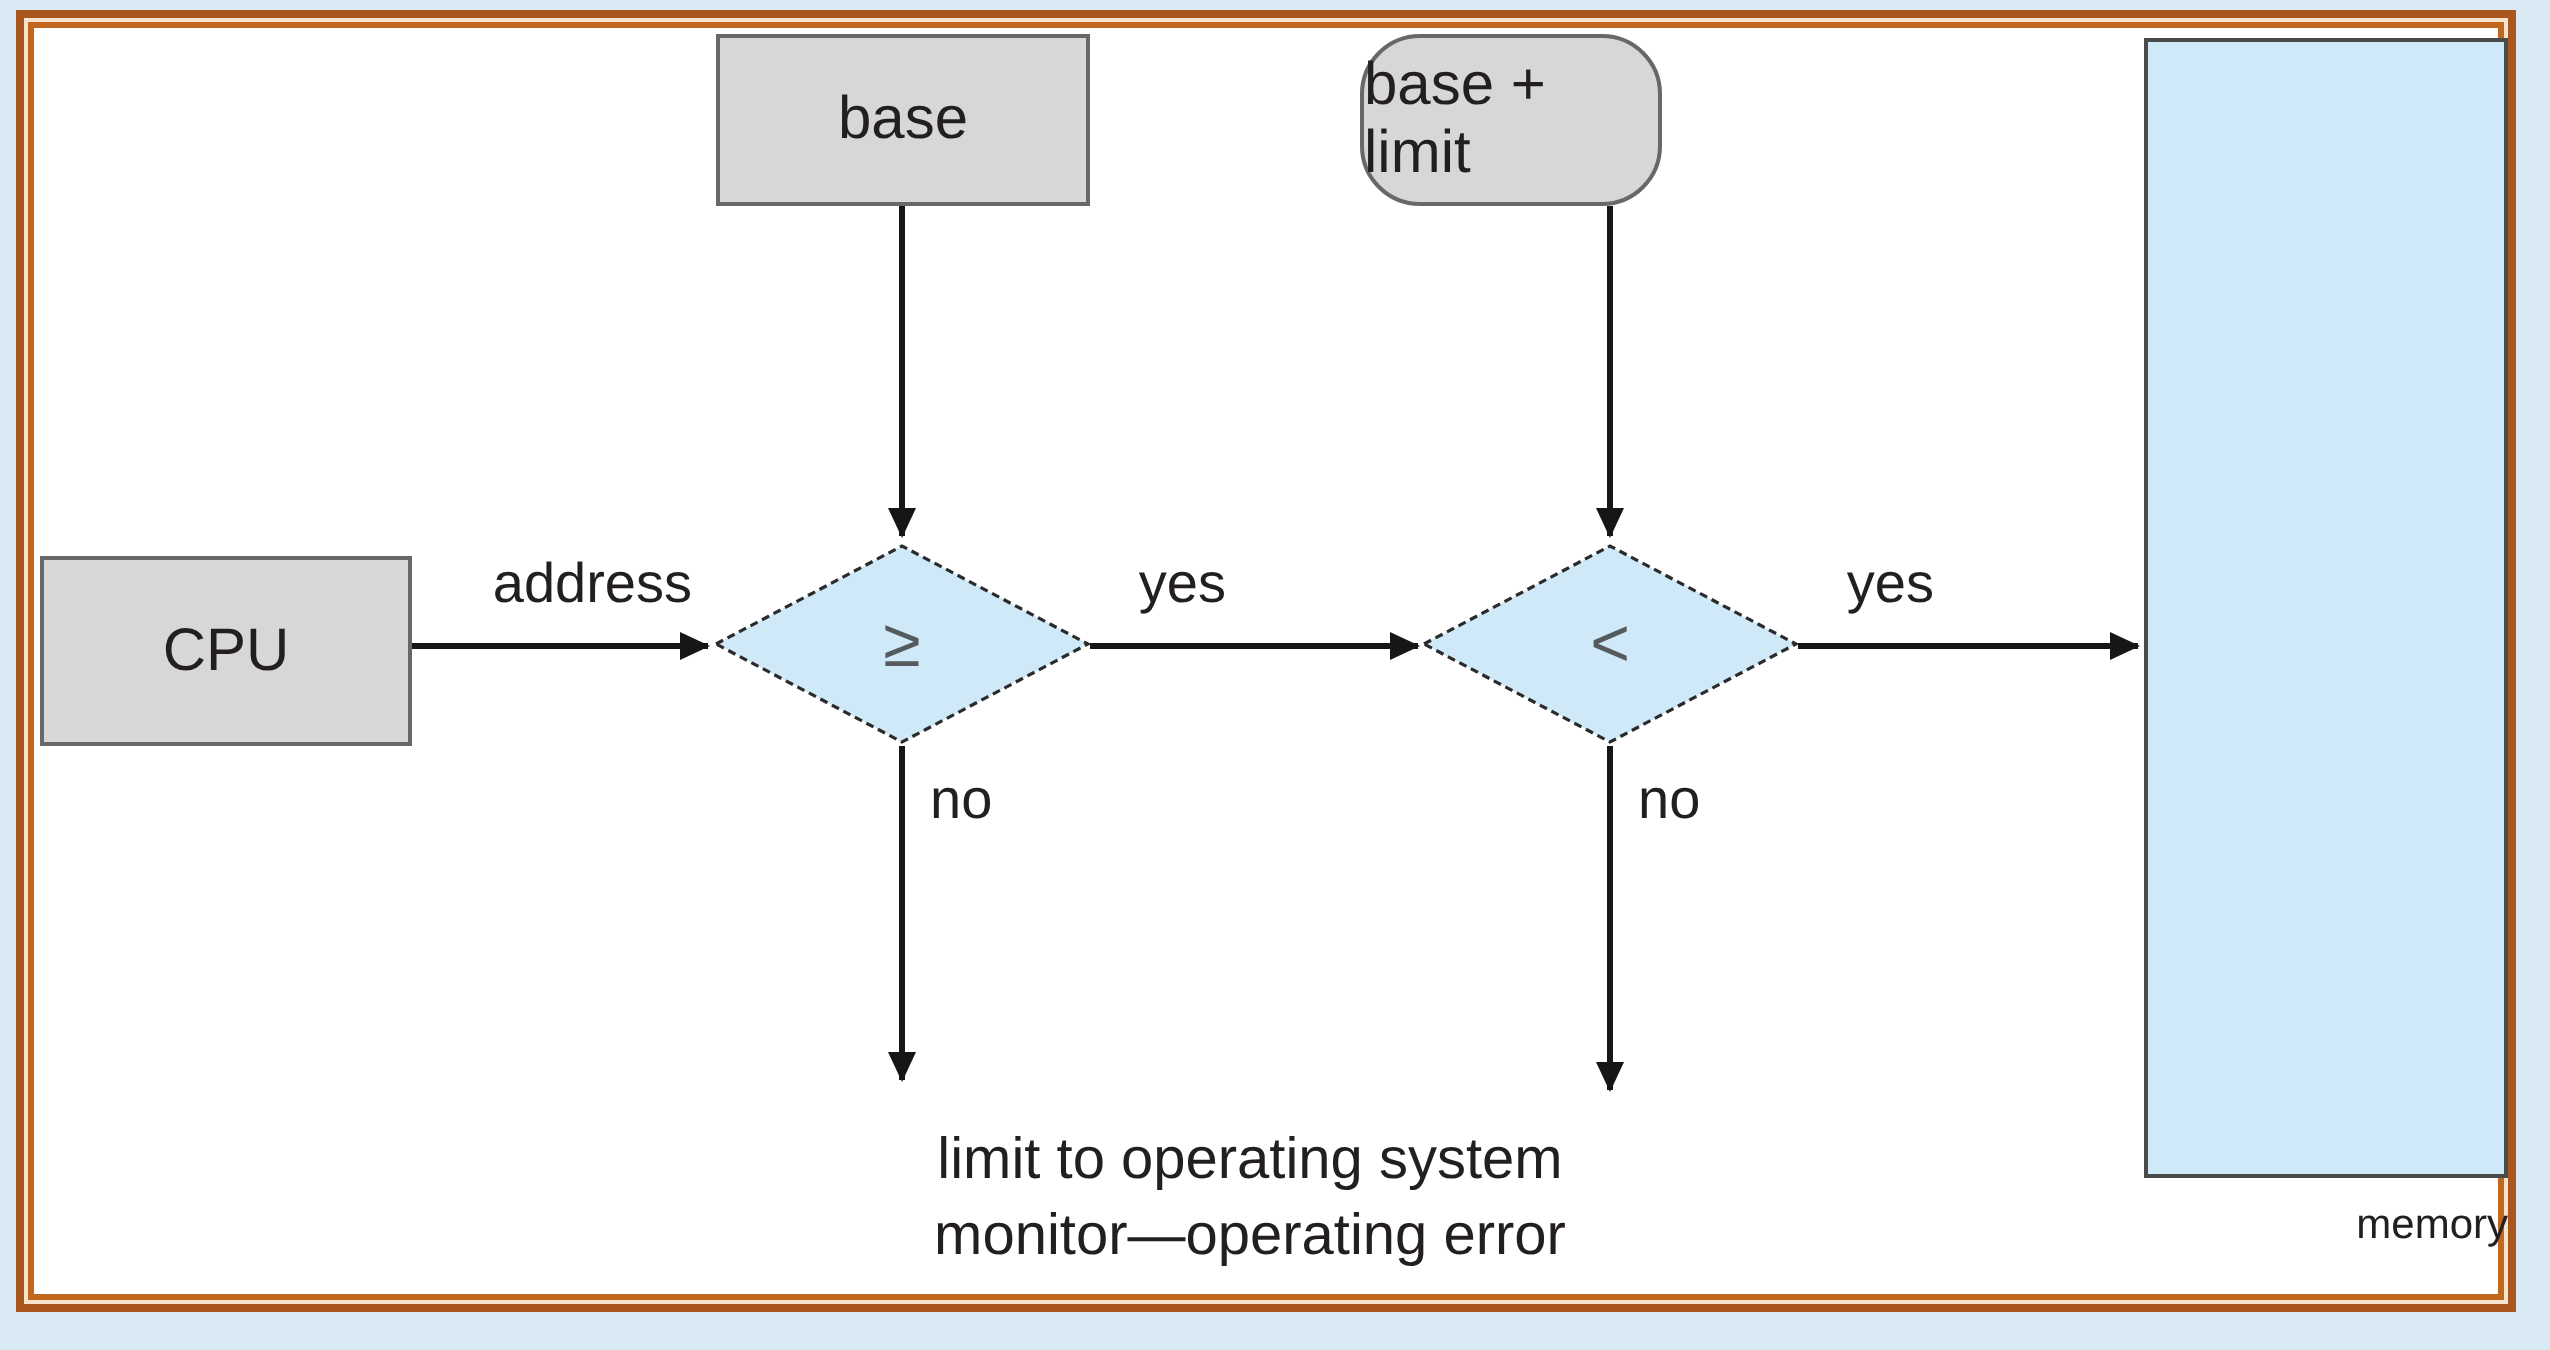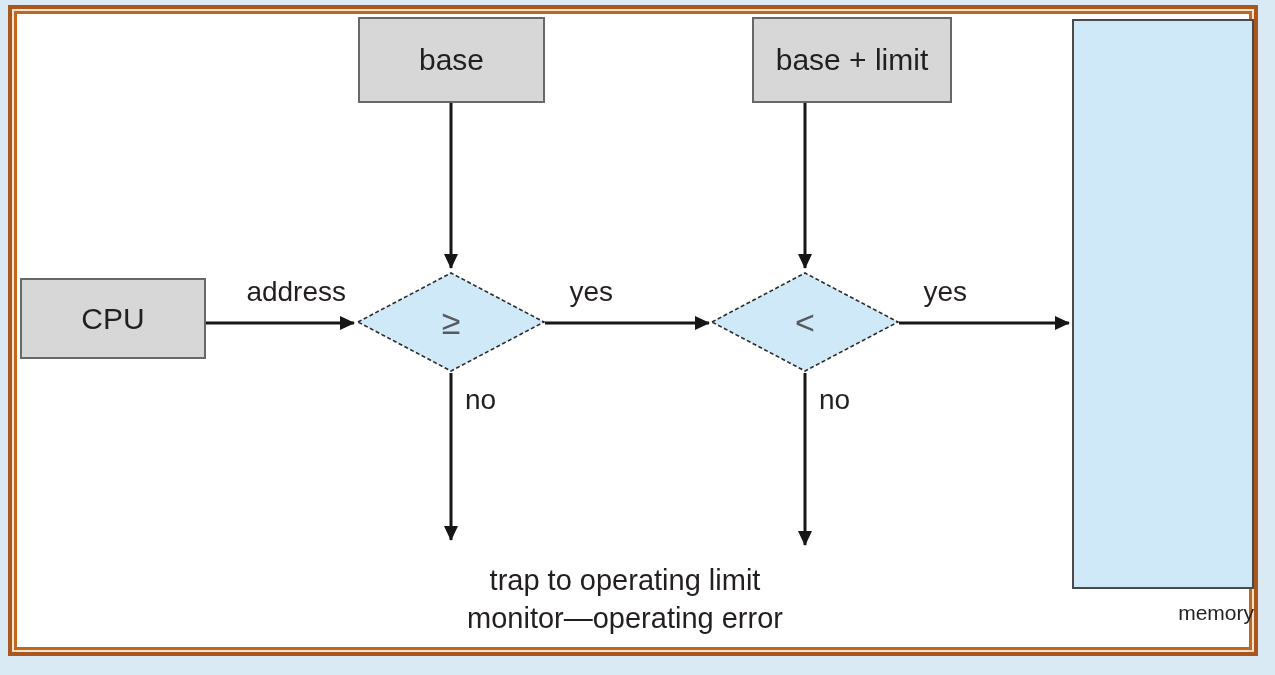--- a/index.html
+++ b/index.html
@@ -101,42 +101,42 @@
     <line x1="899" y1="323" x2="1069" y2="323" stroke="#161616" stroke-width="3" marker-end="url(#arrow)"></line>
 
     <line x1="451" y1="373" x2="451" y2="540" stroke="#161616" stroke-width="3" marker-end="url(#arrow)"></line>
 
     <line x1="805" y1="373" x2="805" y2="545" stroke="#161616" stroke-width="3" marker-end="url(#arrow)"></line>
 
     <polygon points="358,322 451,273 544,322 451,371" fill="#cfe9f8" stroke="#2b2b2b" stroke-width="1.6" stroke-dasharray="4 2.5"></polygon>
     <polygon points="712,322 805,273 898,322 805,371" fill="#cfe9f8" stroke="#2b2b2b" stroke-width="1.6" stroke-dasharray="4 2.5"></polygon>
   </svg>
 
-  <div class="node reg-box" style="left:20px; top:278px; width:186px; height:81px;">
+  <div class="node reg-box" style="left:20px; top:278px; width:186px; height:95px;">
     <span>CPU</span>
   </div>
 
   <div class="node reg-box" style="left:358px; top:17px; width:187px; height:86px;">
     <span>base</span>
   </div>
 
-  <div class="node reg-box" style="left:752px; top:17px; width:200px; height:86px;">
+  <div class="node reg-box" style="left:680px; top:17px; width:151px; height:86px;border-radius:30px;">
     <span>base + limit</span>
   </div>
 
   <div class="node mem-box" style="left:1072px; top:19px; width:182px; height:570px;"></div>
   <div class="lbl center" style="left:1072px; top:601px; width:182px; font-size:21px;">memory</div>
 
   <div class="sym" style="left:411px; top:297px; width:80px; height:50px;">≥</div>
   <div class="sym" style="left:765px; top:297px; width:80px; height:50px;">&lt;</div>
 
   <div class="lbl center" style="left:211px; top:276px; width:135px;">address</div>
   <div class="lbl center" style="left:543px; top:276px; width:70px;">yes</div>
   <div class="lbl center" style="left:897px; top:276px; width:70px;">yes</div>
   <div class="lbl" style="left:465px; top:384px;">no</div>
   <div class="lbl" style="left:819px; top:384px;">no</div>
 
   <div class="trap">
-    <div>trap to operating limit</div>
+    <div>limit to operating system</div>
     <div>monitor—operating error</div>
   </div>
 
 </div>
 
 </body></html>

